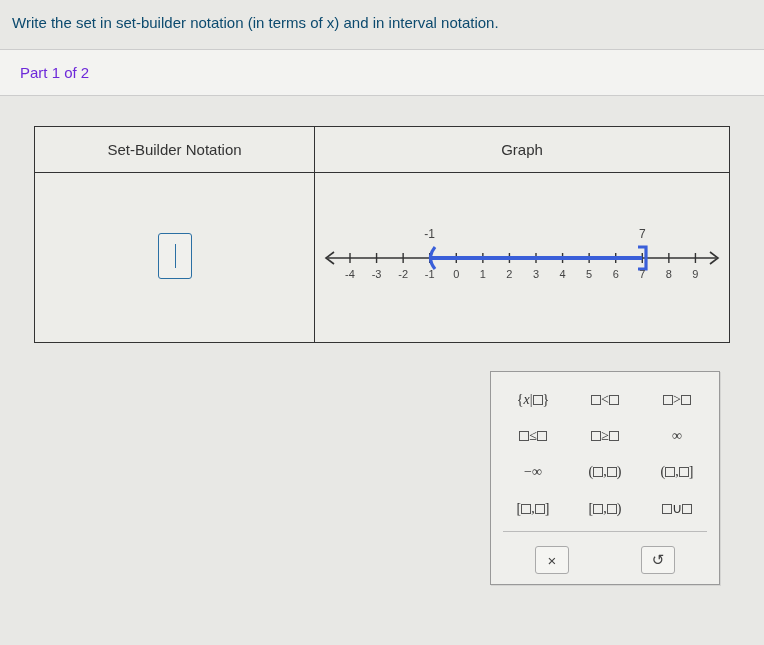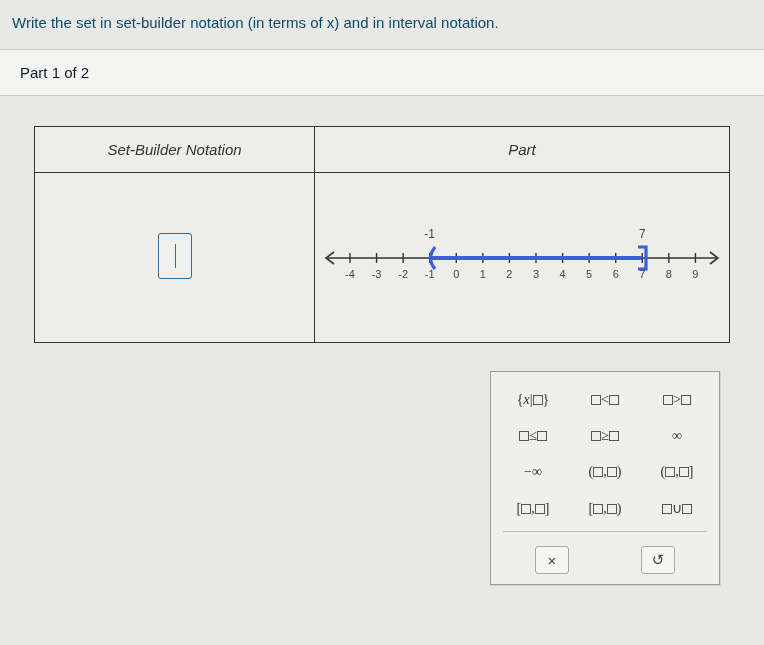--- a/index.html
+++ b/index.html
@@ -15,37 +15,37 @@
       padding: 14px 12px 18px;
       font-size: 15px;
       color: #0c4a6e;
     }
     .part-header {
       background: #f3f3f1;
       border-top: 1px solid #ccc;
       border-bottom: 1px solid #ccc;
       padding: 14px 20px;
       font-size: 15px;
-      color: #0f172a;
+      color: #6d28d9;
     }
     .content {
       padding: 30px 34px 18px;
     }
     .qtable {
       width: 100%;
       border-collapse: collapse;
       border: 1.5px solid #333;
       background: #edede9;
     }
     .qtable th, .qtable td {
       border: 1.5px solid #333;
       text-align: center;
       vertical-align: middle;
     }
-    .qtable th { padding: 14px 8px; font-weight: normal; font-size: 15px; font-style: italic; }
+    .qtable th { padding: 14px 8px; font-weight: normal; font-size: 15px; }
     .col-left { width: 280px; }
     .row-body { height: 170px; }
     .answer-box {
       display: inline-block;
       border: 1.5px solid #2a6fa3;
       width: 34px;
       height: 46px;
       border-radius: 3px;
       position: relative;
       background: #f0f0ed;
@@ -128,21 +128,21 @@
 <div class="prompt">Write the set in set-builder notation (in terms of x) and in interval notation.</div>
 
 <div class="part-header">Part 1 of 2</div>
 
 <div class="content">
 
   <table class="qtable">
     <thead>
       <tr>
         <th class="col-left">Set-Builder Notation</th>
-        <th>Part</th>
+        <th>Graph</th>
       </tr>
     </thead>
     <tbody>
       <tr class="row-body">
         <td class="col-left">
           <span class="answer-box"></span>
         </td>
         <td class="graph-cell">
           <div class="numberline">
             <svg class="nl-svg" width="400" height="72" viewBox="0 0 400 72">

